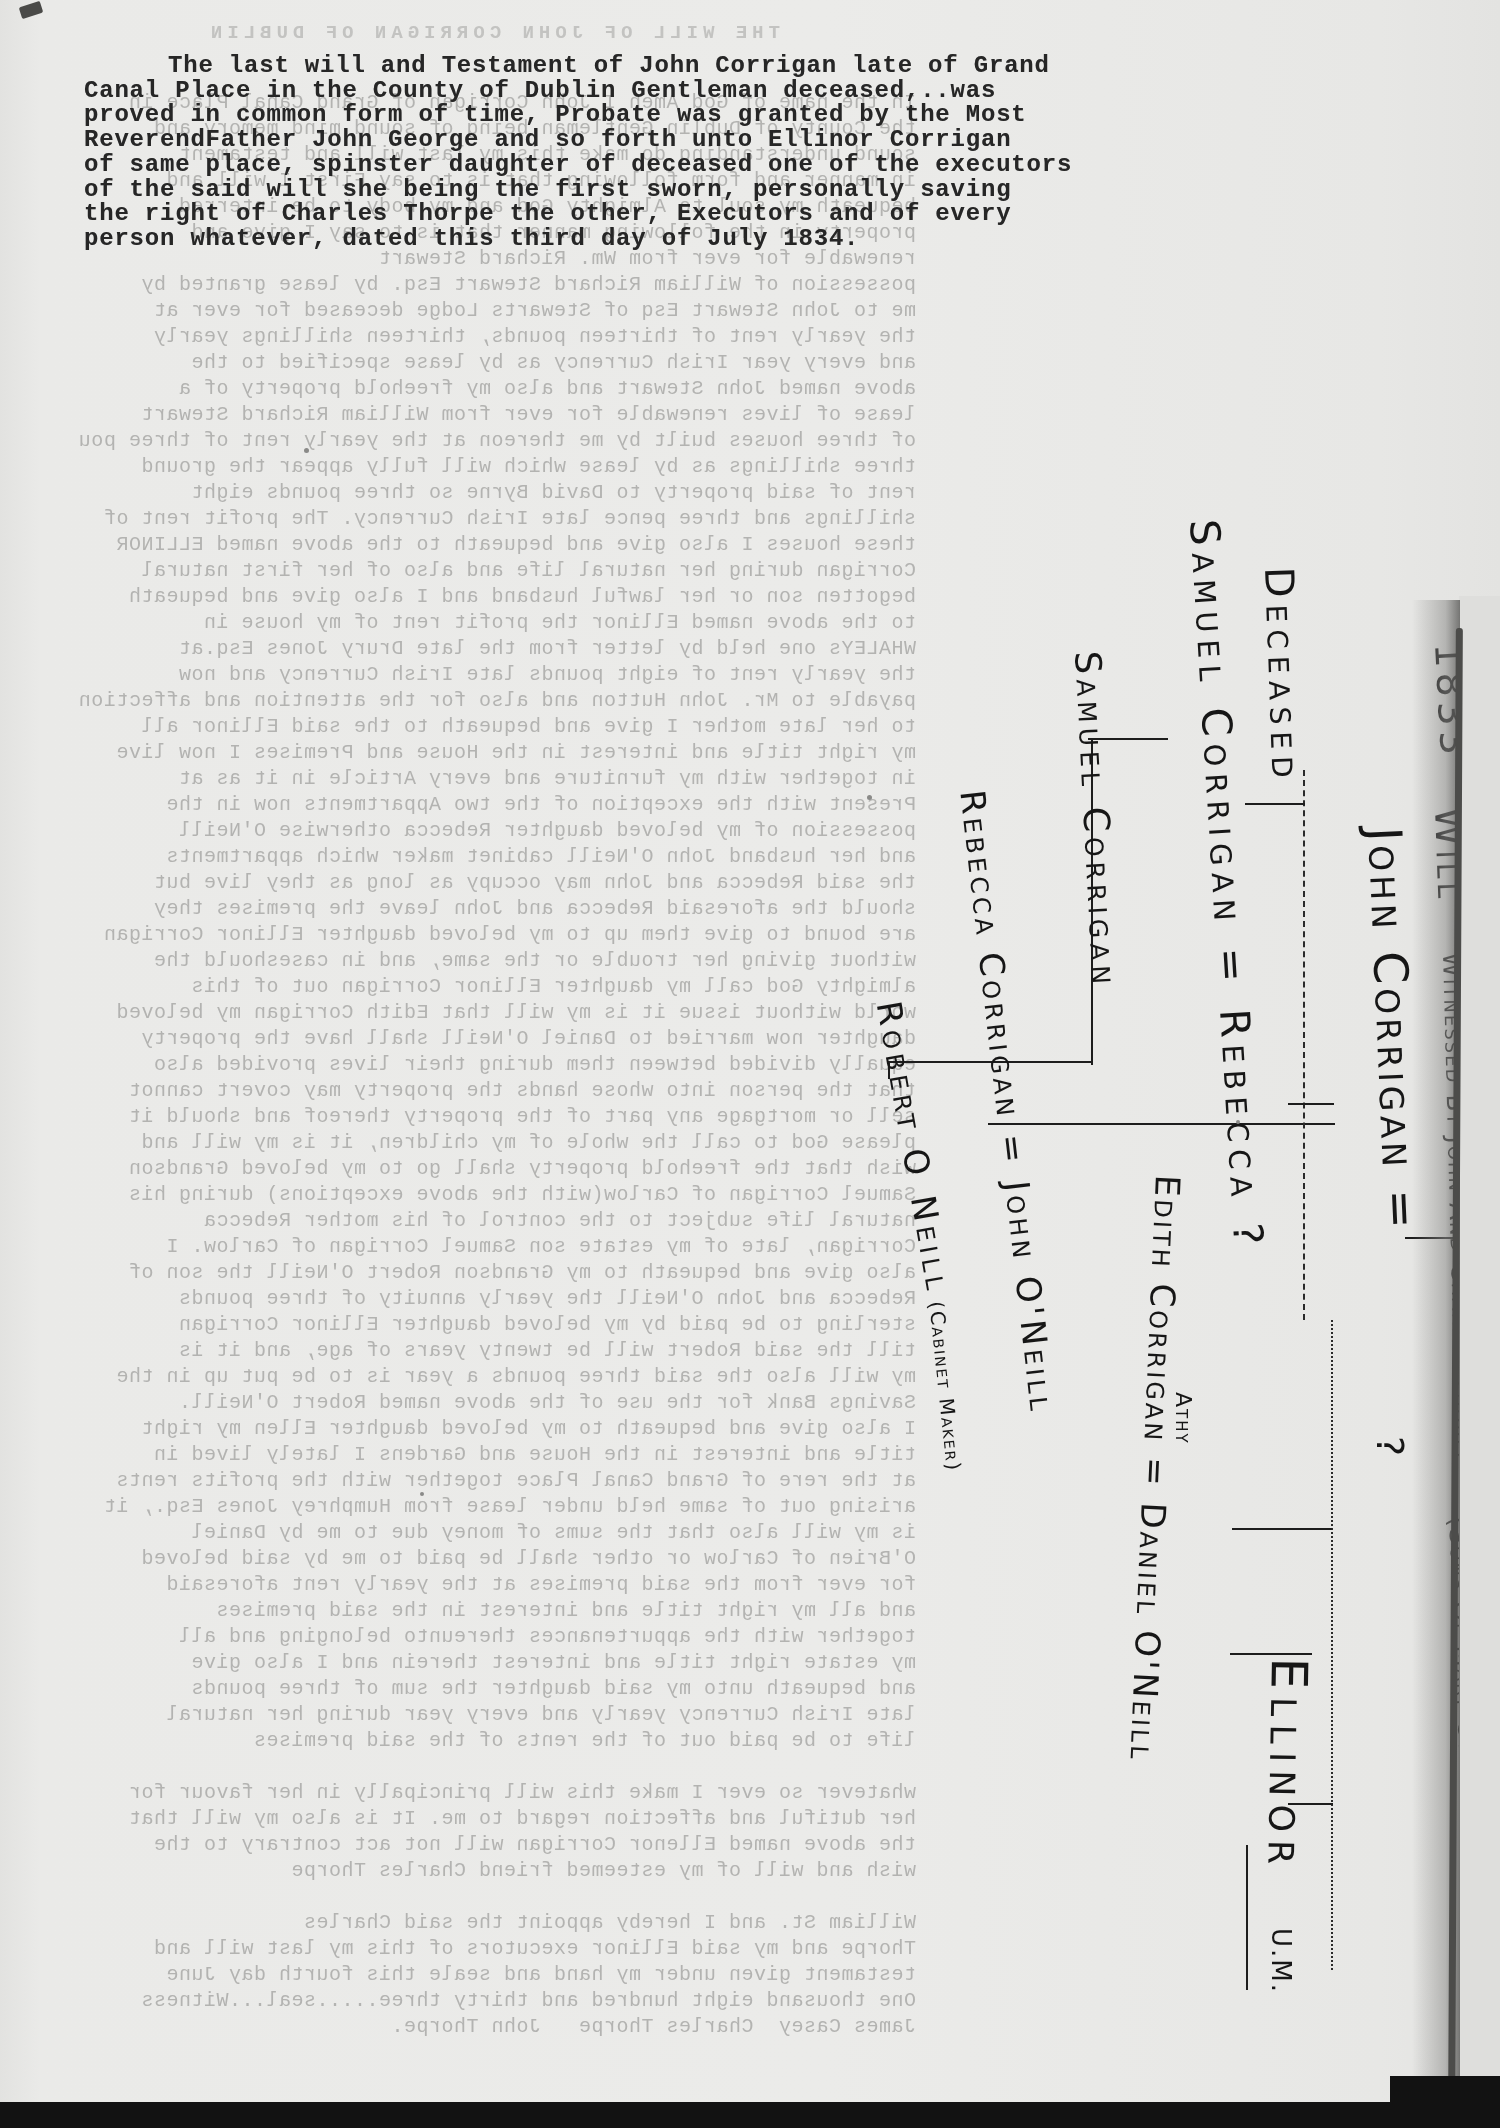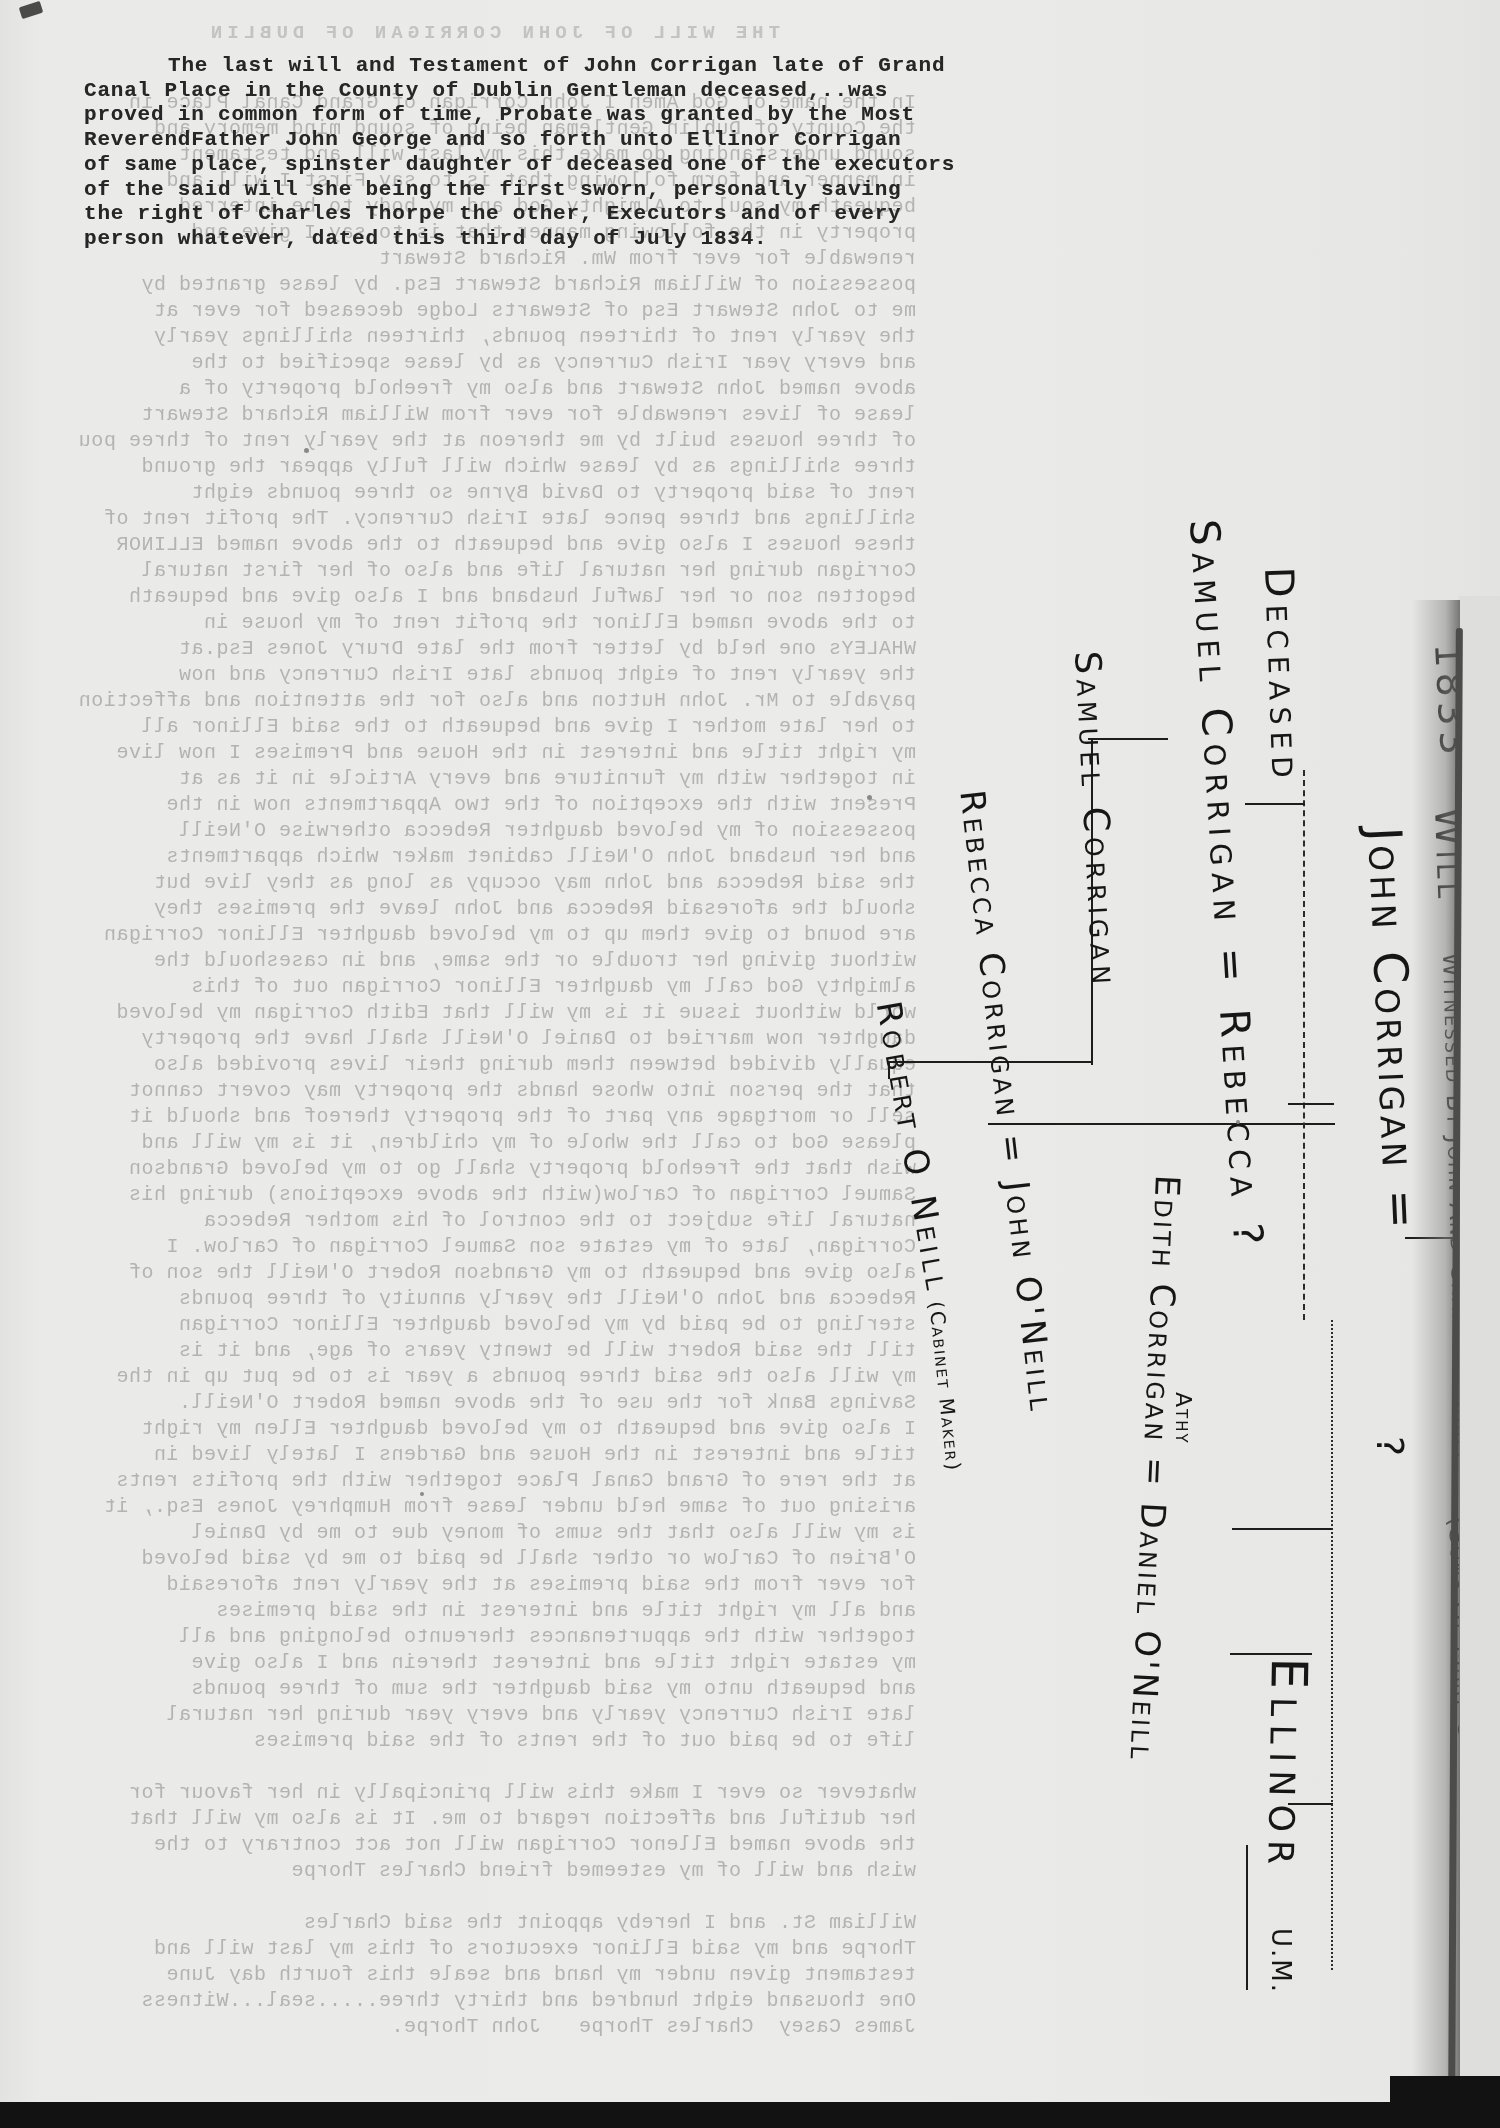--- a/index.html
+++ b/index.html
@@ -4,21 +4,21 @@
 <style>
   html,body{margin:0;padding:0;background:#3a3a3a;}
   #page{position:relative;width:1500px;height:2128px;background:#e9e9e7;overflow:hidden;
         font-family:"DejaVu Sans",sans-serif;}
   
   #page::before{content:"";position:absolute;inset:0;
      background:linear-gradient(90deg,#e2e2e0 0,#eaeae8 40px,#ebebe9 55%,#e7e7e5 92%,#e3e3e1 100%);}
   
   .typed{position:absolute;left:84px;top:54px;width:900px;
      font-family:"Liberation Mono","DejaVu Sans Mono",monospace;
-     font-size:21px;line-height:24.7px;letter-spacing:.8px;color:#262626;
+     font-size:24px;line-height:24.7px;letter-spacing:.8px;color:#262626;
      font-weight:bold;text-shadow:0 0 .6px #33333355;white-space:pre;}
   .typed-line:first-child{text-indent:84px;}
   
   .bleed-title{position:absolute;left:300px;top:22px;width:480px;transform:scaleX(-1);
      font-family:"Liberation Mono",monospace;font-size:19px;font-weight:bold;letter-spacing:5px;
      color:#c3c3c1;filter:blur(.5px);white-space:nowrap;}
   .bleed{position:absolute;left:80px;top:90px;width:836px;transform:scaleX(-1);
      font-family:"Liberation Mono",monospace;font-size:20px;line-height:26px;letter-spacing:.5px;
      color:#b3b3b1;filter:blur(.55px);white-space:pre;}
   .bleed-line{height:26px;overflow:hidden;}

